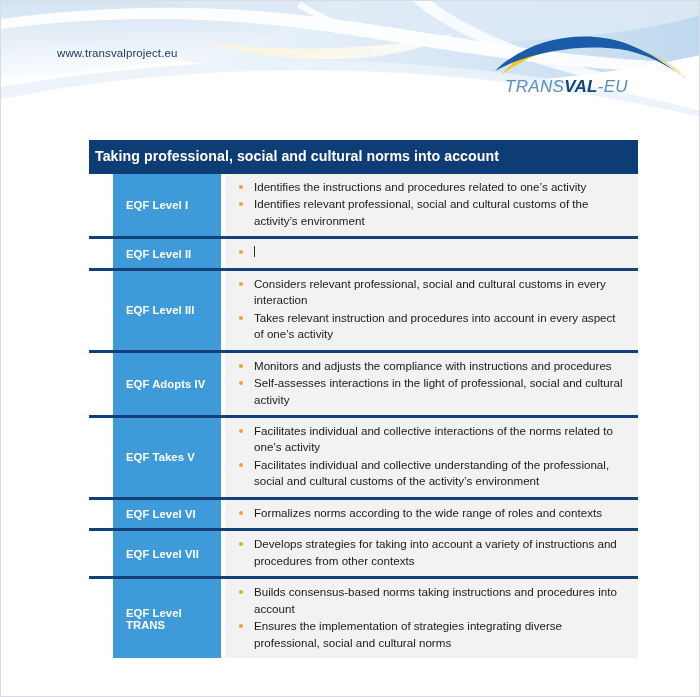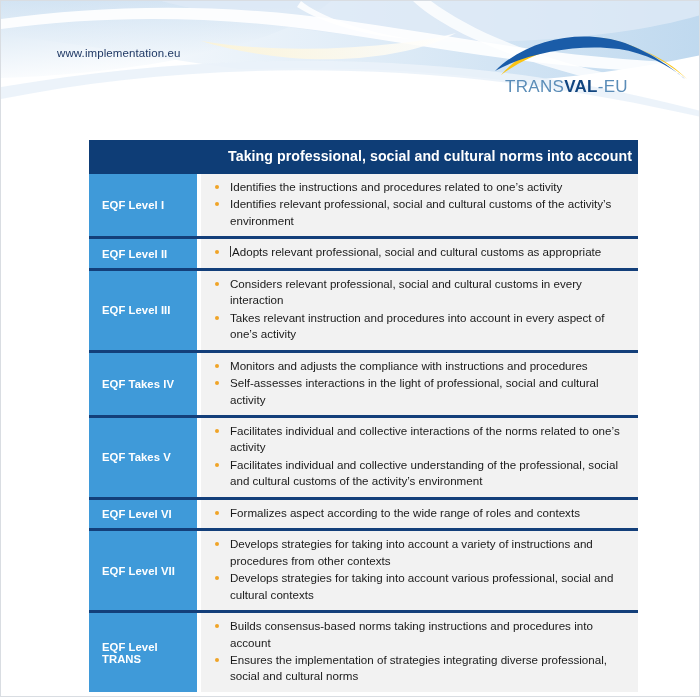--- a/index.html
+++ b/index.html
@@ -46,20 +46,21 @@
     white-space: nowrap;
   }
 
   
   #logo {
     position: absolute;
     left: 492px;
     top: 34px;
     width: 200px;
     height: 66px;
+    font-style: italic;
   }
   #logo-wordmark {
     position: absolute;
     left: 12px;
     top: 42px;
     font-size: 17px;
     letter-spacing: 0.3px;
     color: #5b8db8;
     white-space: nowrap;
   }
@@ -73,21 +74,21 @@
     position: absolute;
     left: 88px;
     top: 139px;
     width: 549px;
   }
   #table-header {
     background: #0e3d76;
     color: #ffffff;
     font-size: 14.2px;
     font-weight: bold;
-    text-align: right;
+    text-align: left;
     padding: 8px 6px 9px 6px;
     letter-spacing: 0.05px;
     line-height: 1.2;
   }
   .rowsep {
     height: 3px;
     background: #133f7a;
     width: 100%;
   }
   .trow {
@@ -100,20 +101,21 @@
     flex: 0 0 108px;
     background: #3f9ad9;
     color: #ffffff;
     font-size: 11.3px;
     font-weight: bold;
     display: flex;
     align-items: center;
     padding-left: 13px;
     box-sizing: border-box;
     letter-spacing: 0.05px;
+    margin-left: 24px;
   }
   .spacer-cell {
     flex: 0 0 4px;
     background: #ffffff;
   }
   .content-cell {
     flex: 1 1 auto;
     background: #f2f2f2;
     padding: 5px 10px 6px 12px;
     box-sizing: border-box;
@@ -183,21 +185,21 @@
       <path d="M160,0 C230,18 330,36 430,40 C540,44 640,32 700,14 L700,0 Z" fill="#dfeaf6" opacity="0.8"></path>
       <path d="M0,18 C90,6 190,2 300,14 C420,27 540,58 700,62 L700,72 C530,70 410,40 290,26 C185,14 90,16 0,28 Z" fill="#ffffff" opacity="0.9"></path>
       <path d="M430,0 C470,30 540,60 640,80 C665,85 685,88 700,90 L700,98 C670,95 630,88 600,80 C500,56 440,26 412,0 Z" fill="#ffffff" opacity="0.8"></path>
       <path d="M0,96 C120,72 250,62 400,70 C520,77 620,96 700,116 L700,124 L0,124 Z" fill="#ffffff"></path>
       <path d="M0,86 C140,62 280,54 420,64 C540,72 630,92 700,110 L700,116 C620,98 520,79 400,72 C250,64 120,74 0,98 Z" fill="#eaf2fa" opacity="0.9"></path>
       <path d="M200,40 C260,50 330,50 400,42 C420,40 440,36 455,32 C430,46 390,56 340,58 C290,60 240,52 200,40 Z" fill="url(#g4)" opacity="0.85"></path>
       <path d="M300,0 C320,16 360,30 410,38 C370,36 325,24 296,6 Z" fill="#ffffff" opacity="0.85"></path>
     </svg>
   </div>
 
-  <div id="site-url">www.implementation.eu</div>
+  <div id="site-url">www.transvalproject.eu</div>
 
   <div id="logo">
     <svg width="200" height="44" viewBox="0 0 200 44" xmlns="http://www.w3.org/2000/svg">
       <path d="M8,40 C38,6 86,-4 124,6 C156,15 180,32 194,44 C176,26 150,12 122,8 C86,3 40,16 8,40 Z" fill="#fbc412"></path>
       <path d="M2,36 C36,2 92,-6 132,8 C162,19 182,36 192,44 C176,30 152,18 126,14 C88,9 38,16 2,36 Z" fill="#1a5ca8"></path>
     </svg>
     <div id="logo-wordmark"><span>TRANS</span><b>VAL</b><span>-EU</span></div>
   </div>
 
   <div id="eqf-table">
@@ -216,41 +218,41 @@
           </div>
         </div>
         <div class="rowsep"></div>
         <div class="trow">
           <div class="level-cell">
             <span>EQF Level II</span>
           </div>
           <div class="spacer-cell"></div>
           <div class="content-cell">
             <ul class="bullets">
-              <li><span class="caret"></span><span>Adopts relevant professional, social and cultural customs as appropriate</span></li>
+              <li><span class="caret"></span></li>
             </ul>
           </div>
         </div>
         <div class="rowsep"></div>
         <div class="trow">
           <div class="level-cell">
             <span>EQF Level III</span>
           </div>
           <div class="spacer-cell"></div>
           <div class="content-cell">
             <ul class="bullets">
               <li>Considers relevant professional, social and cultural customs in every interaction</li>
               <li>Takes relevant instruction and procedures into account in every aspect of one’s activity</li>
             </ul>
           </div>
         </div>
         <div class="rowsep"></div>
         <div class="trow">
           <div class="level-cell">
-            <span>EQF Takes IV</span>
+            <span>EQF Adopts IV</span>
           </div>
           <div class="spacer-cell"></div>
           <div class="content-cell">
             <ul class="bullets">
               <li>Monitors and adjusts the compliance with instructions and procedures</li>
               <li>Self-assesses interactions in the light of professional, social and cultural activity</li>
             </ul>
           </div>
         </div>
         <div class="rowsep"></div>
@@ -267,34 +269,33 @@
           </div>
         </div>
         <div class="rowsep"></div>
         <div class="trow">
           <div class="level-cell">
             <span>EQF Level VI</span>
           </div>
           <div class="spacer-cell"></div>
           <div class="content-cell">
             <ul class="bullets">
-              <li>Formalizes aspect according to the wide range of roles and contexts</li>
+              <li>Formalizes norms according to the wide range of roles and contexts</li>
             </ul>
           </div>
         </div>
         <div class="rowsep"></div>
         <div class="trow">
           <div class="level-cell">
             <span>EQF Level VII</span>
           </div>
           <div class="spacer-cell"></div>
           <div class="content-cell">
             <ul class="bullets">
               <li>Develops strategies for taking into account a variety of instructions and procedures from other contexts</li>
-              <li>Develops strategies for taking into account various professional, social and cultural contexts</li>
             </ul>
           </div>
         </div>
         <div class="rowsep"></div>
         <div class="trow">
           <div class="level-cell">
             <span>EQF Level TRANS</span>
           </div>
           <div class="spacer-cell"></div>
           <div class="content-cell">

